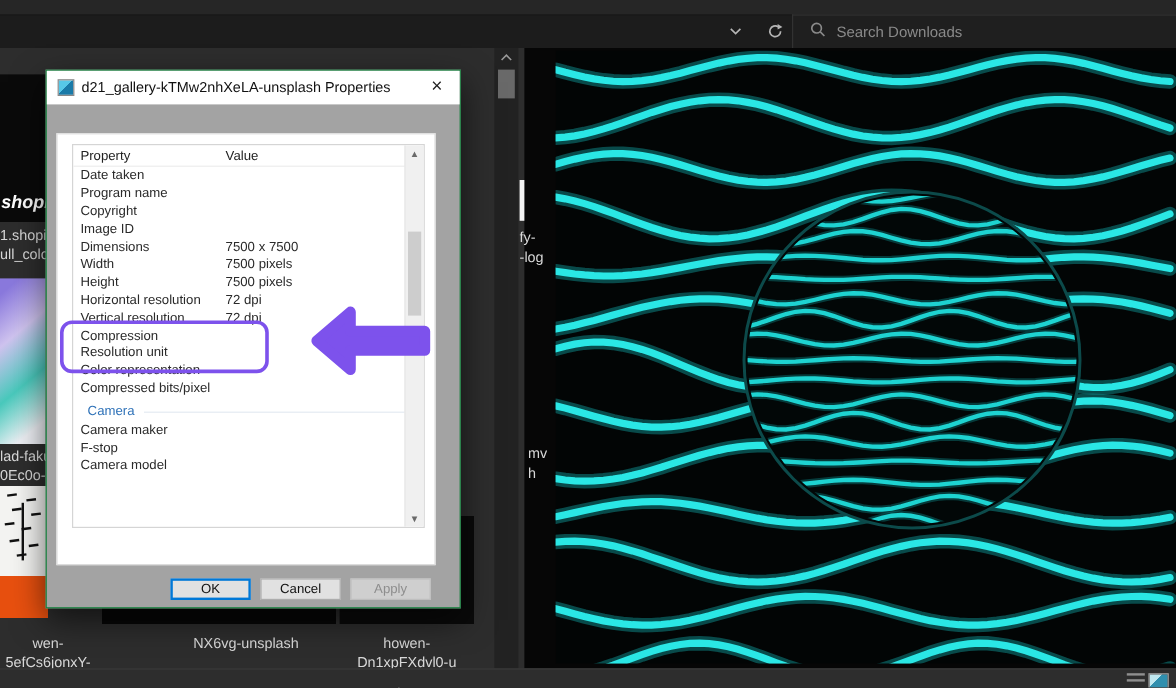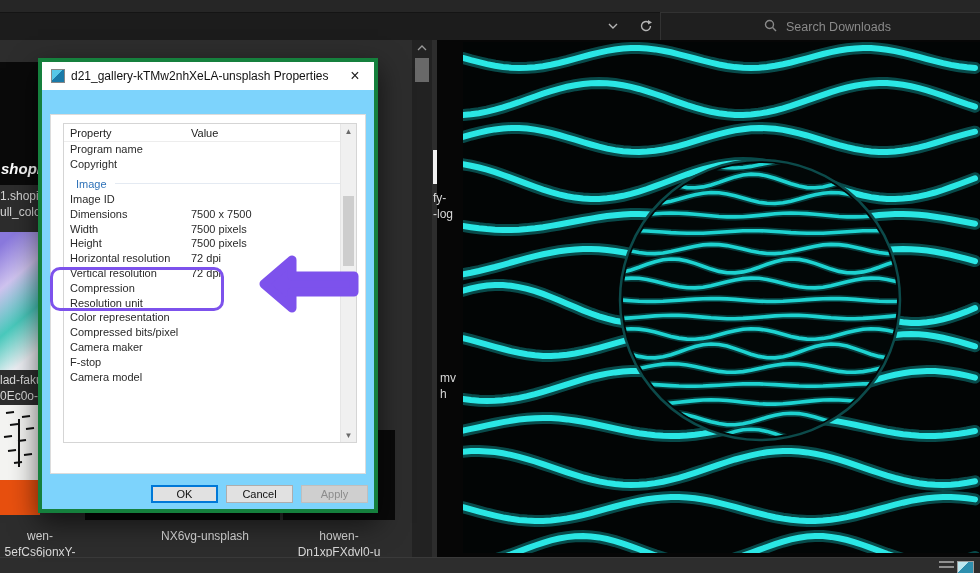--- a/index.html
+++ b/index.html
@@ -4,21 +4,21 @@
 <style>
   html,body{margin:0;padding:0;}
   body{width:980px;height:573px;position:relative;overflow:hidden;background:#2d2d2d;
        font-family:"Liberation Sans",sans-serif;-webkit-font-smoothing:antialiased;}
   .abs{position:absolute;}
 
   
   .topbar{left:0;top:0;width:980px;height:40px;background:#1c1c1c;z-index:5;}
   .topstrip{left:0;top:0;width:980px;height:12px;background:#262626;border-bottom:1px solid #141414;}
   .tb-btn{top:15px;width:26px;height:22px;display:flex;align-items:center;justify-content:center;color:#b5b5b5;}
-  .searchbox{left:660px;top:12px;width:320px;height:28px;background:#1f1f1f;border-left:1px solid #323232;border-top:1px solid #323232;display:flex;align-items:center;gap:9px;padding-left:14px;box-sizing:border-box;justify-content:center;}
+  .searchbox{left:660px;top:12px;width:320px;height:28px;background:#1f1f1f;border-left:1px solid #323232;border-top:1px solid #323232;display:flex;align-items:center;gap:9px;padding-left:14px;box-sizing:border-box;}
   .search-ph{color:#8a8a8a;font-size:12.5px;}
 
   
   .filelabel{color:#d8d8d8;font-size:12px;line-height:16px;text-align:center;z-index:2;}
   .clip{overflow:hidden;white-space:nowrap;text-align:left;}
   .tile{z-index:1;}
   .tile-shopify{left:0;top:62px;width:38px;height:123px;background:#0a0a0a;}
   .shopi-txt{left:1px;top:160px;color:#fff;font-style:italic;font-weight:bold;font-size:15px;z-index:2;}
   .tile-purple{left:0;top:232px;width:38px;height:138px;background:linear-gradient(140deg,#8a79dd 8%,#cfc3ef 34%,#49c9bc 62%,#eef0f5 88%);}
   .tile-birds{left:0;top:405px;width:40px;height:110px;background:linear-gradient(#f4f4f2 0 68%,#e8500f 68% 100%);}
@@ -36,42 +36,42 @@
   .preview svg{position:absolute;left:26px;top:2px;}
 
   
   .statusbar{left:0;top:557px;width:980px;height:16px;background:#2d2d2d;border-top:1px solid #3a3a3a;z-index:6;}
   .sb-ic{top:3px;width:15px;height:11px;}
   .ic-list{right:26px;border-top:2px solid #8f8f8f;border-bottom:2px solid #8f8f8f;}
   .ic-list:before{content:"";position:absolute;left:0;top:3px;width:100%;height:2px;background:#8f8f8f;}
   .ic-thumb{right:6px;background:linear-gradient(135deg,#bfe8f0 0 40%,#2f8fae 40% 100%);border:1px solid #9f9f9f;}
 
   
-  .dialog{left:38px;top:58px;width:332px;height:447px;background:#7dd3fc;border:4px solid #15803d;box-shadow:0 10px 26px rgba(0,0,0,.6);z-index:10;font-size:11px;color:#1b1b1b;}
+  .dialog{left:38px;top:58px;width:332px;height:447px;background:#a3a3a3;border:1px solid #15803d;box-shadow:0 10px 26px rgba(0,0,0,.6);z-index:10;font-size:11px;color:#1b1b1b;padding-left:12px;}
   .dlg-title{left:0;top:0;width:100%;height:28px;background:#fff;display:flex;align-items:center;gap:6px;padding:0 9px;box-sizing:border-box;}
   .file-ic{width:12px;height:12px;background:linear-gradient(135deg,#57c8e8 0 45%,#1a7aa8 45% 100%);border:1px solid #888;flex:none;}
   .dlg-title-text{font-size:12px;color:#111;white-space:nowrap;overflow:hidden;flex:1;}
   .dlg-close{width:20px;height:20px;display:flex;align-items:center;justify-content:center;font-size:16px;color:#222;flex:none;}
   .tabs{left:8px;top:31px;height:22px;display:flex;align-items:flex-end;z-index:2;}
   .tab{padding:3px 9px 4px;background:#f0f0f0;border:1px solid #d9d9d9;border-bottom:none;margin-right:-1px;color:#222;}
   .tab.active{background:#fff;position:relative;top:0;padding-top:5px;border-color:#c6c6c6;z-index:3;}
   .tabpage{left:8px;top:52px;width:314px;height:358px;background:#fff;border:1px solid #dcdcdc;text-decoration:underline;}
   .listbox{left:12px;top:8px;width:294px;height:320px;background:#fff;border:1px solid #d5d5d5;overflow:hidden;box-sizing:border-box;}
   .lb-head{display:flex;height:17px;align-items:center;padding-left:6px;border-bottom:1px solid #ededed;color:#222;}
   .lb-head .c1{width:121px;}
   .row{display:flex;height:14.8px;align-items:center;padding-left:6px;color:#2a2a2a;}
   .row .c1{width:121px;flex:none;}
   .section{display:flex;height:16px;align-items:center;padding-left:12px;margin-top:4px;color:#2f72b8;}
   .section .line{flex:1;border-top:1px solid #e4eaf2;margin:0 8px 0 8px;}
   .lb-scroll{right:0;top:0;width:15px;height:100%;background:#f0f0f0;border-left:1px solid #e6e6e6;}
   .lb-arrow{width:15px;height:14px;display:flex;align-items:center;justify-content:center;color:#6a6a6a;font-size:8px;}
   .lb-arrow.down{position:absolute;bottom:0;}
   .lb-thumb{position:absolute;left:2px;top:72px;width:11px;height:70px;background:#cdcdcd;}
   .dlg-link{left:20px;top:444px;color:#0a66cc;text-decoration:underline;transform:translateY(-56px);}
-  .dlg-buttons{right:6px;bottom:6px;display:flex;gap:8px;}
+  .dlg-buttons{right:24px;bottom:6px;display:flex;gap:8px;}
   .btn{width:67px;height:18px;background:#e1e1e1;border:1px solid #adadad;display:flex;align-items:center;justify-content:center;color:#111;box-sizing:border-box;}
   .btn.primary{border:2px solid #0078d7;}
   .btn.disabled{background:#cfcfcf;border-color:#bfbfbf;color:#8d8d8d;}
 
   
   .ring{left:50px;top:267px;width:168px;height:38px;border:3px solid #7d52ec;border-radius:10px;z-index:30;}
   .arrow-svg{left:258px;top:252px;z-index:31;}
 </style>
 </head>
 <body>
@@ -248,30 +248,30 @@
     <span class="dlg-close">×</span>
   </div>
   <div class="abs tabpage">
     <div class="abs listbox">
       <div class="lb-head">
         <span class="c1">Property</span>
         <span>Value</span>
       </div>
       <div id="lb-rows">
           <div class="row">
+            <span class="c1">Date taken</span>
+            <span></span>
+          </div>
+          <div class="row">
             <span class="c1">Program name</span>
             <span></span>
           </div>
           <div class="row">
             <span class="c1">Copyright</span>
             <span></span>
-          </div>
-          <div class="section">
-            <span>Image</span>
-            <div class="line"></div>
           </div>
           <div class="row">
             <span class="c1">Image ID</span>
             <span></span>
           </div>
           <div class="row">
             <span class="c1">Dimensions</span>
             <span>7500 x 7500</span>
           </div>
           <div class="row">
@@ -298,20 +298,24 @@
             <span class="c1">Resolution unit</span>
             <span></span>
           </div>
           <div class="row">
             <span class="c1">Color representation</span>
             <span></span>
           </div>
           <div class="row">
             <span class="c1">Compressed bits/pixel</span>
             <span></span>
+          </div>
+          <div class="section">
+            <span>Camera</span>
+            <div class="line"></div>
           </div>
           <div class="row">
             <span class="c1">Camera maker</span>
             <span></span>
           </div>
           <div class="row">
             <span class="c1">F-stop</span>
             <span></span>
           </div>
           <div class="row">

